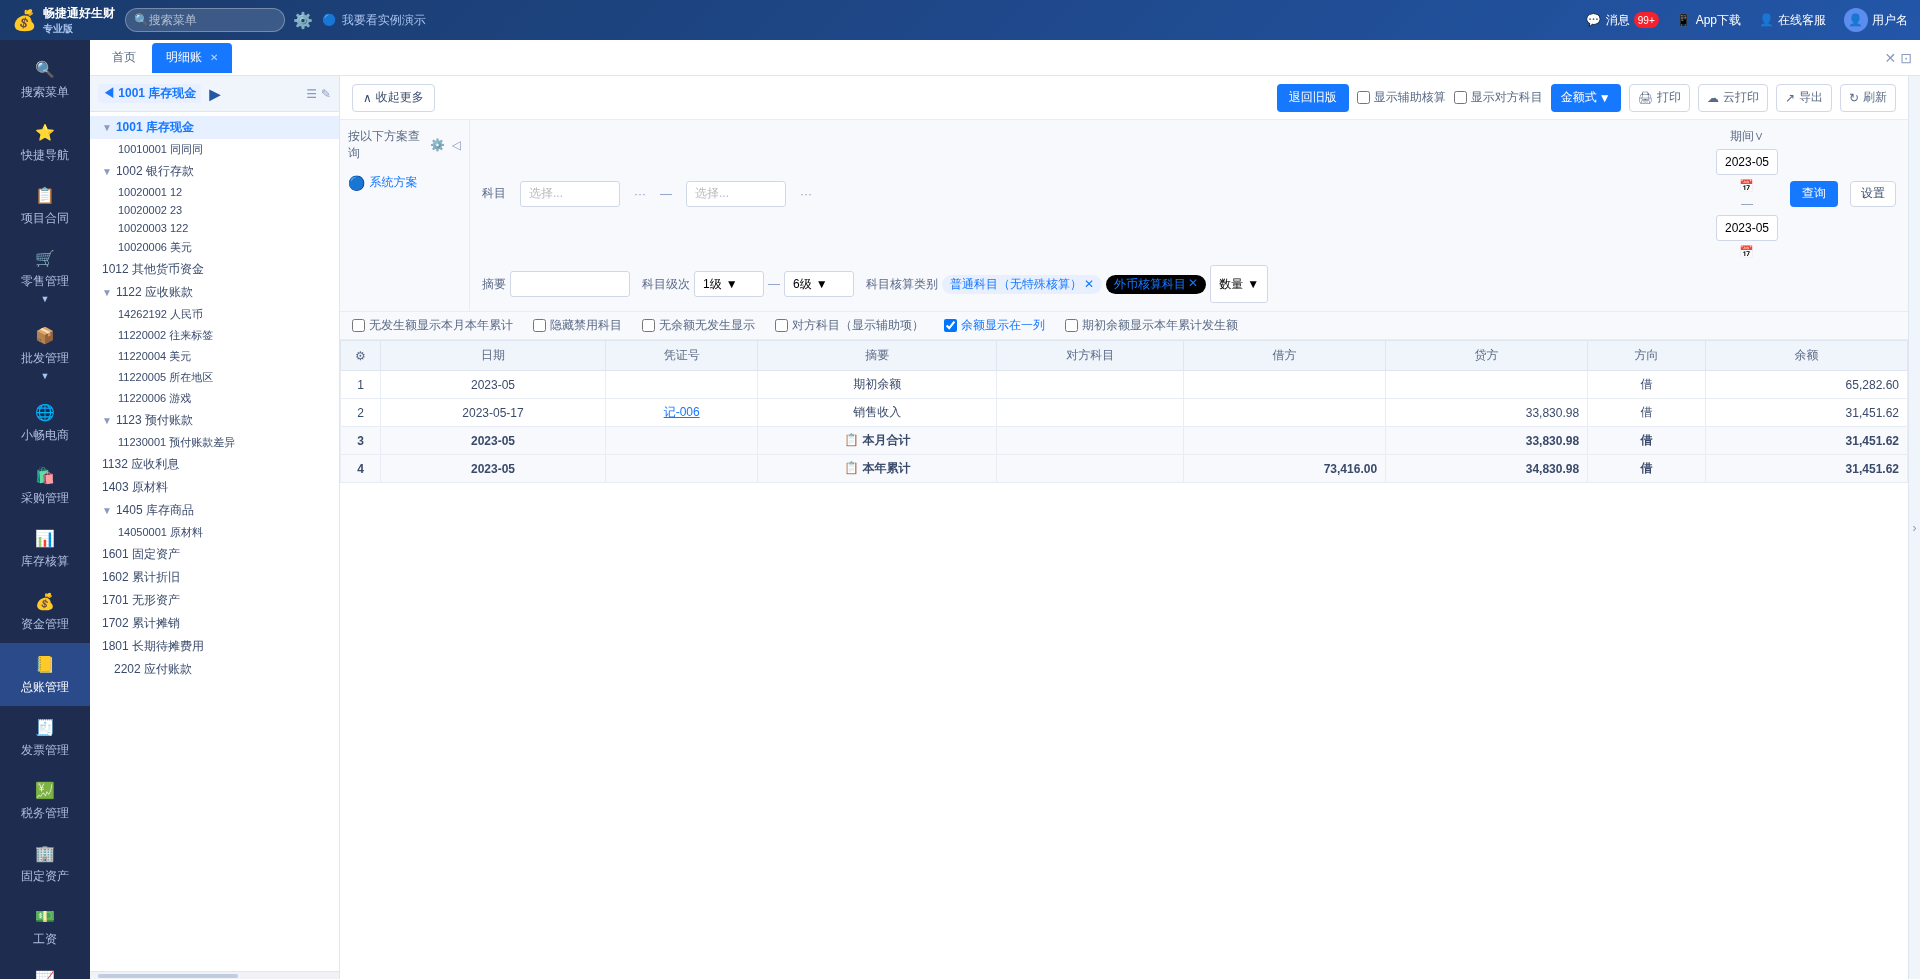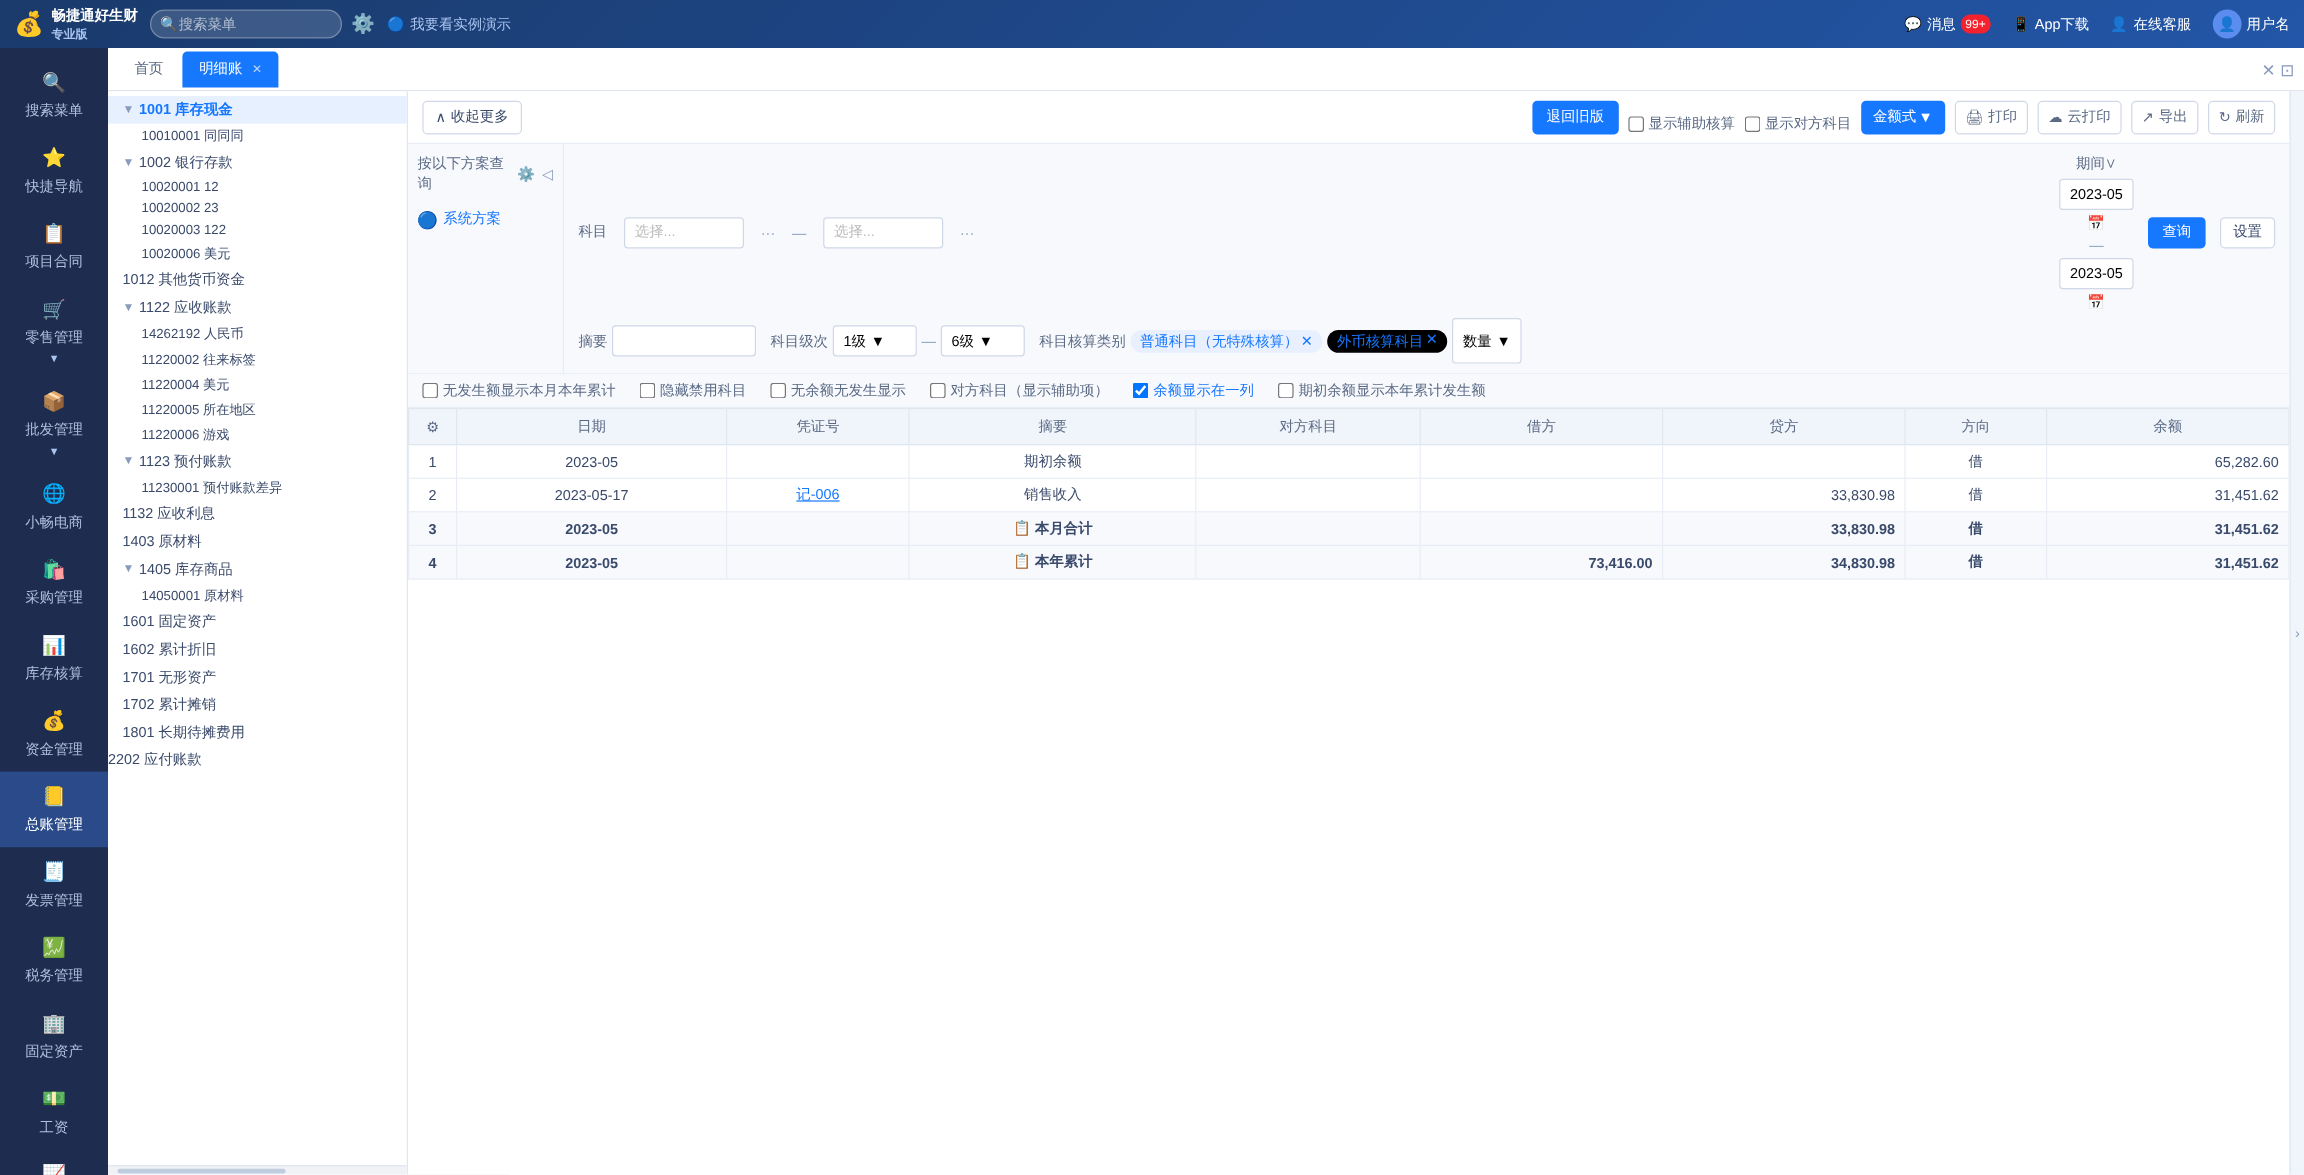--- a/index.html
+++ b/index.html
@@ -285,21 +285,21 @@
       padding: 0 10px;
       font-size: 12px;
       cursor: pointer;
       display: flex;
       align-items: center;
       gap: 4px;
     }
     .toolbar-right {
       margin-left: auto;
       display: flex;
-      align-items: flex-end;
+      align-items: center;
       gap: 8px;
     }
     .checkbox-group {
       display: flex;
       align-items: center;
       gap: 4px;
       color: #5a6a85;
     }
     .checkbox-group input[type=checkbox] { cursor: pointer; }
     .btn-amount {
@@ -531,20 +531,30 @@
       </div>
       <div style="margin-left:auto;display:flex;align-items:center;gap:4px;">
         <span style="color:#8a9bbf;cursor:pointer;font-size:14px;">✕</span>
         <span style="color:#8a9bbf;cursor:pointer;font-size:14px;">⊡</span>
       </div>
     </div>
 
     <div class="inner-panel">
 
       <div class="account-tree">
+        <div class="tree-header">
+          <div class="tree-header-title">
+            <span style="color:#1677ff;background:#e8f0ff;border-radius:3px;padding:1px 5px;font-size:12px;">◀ 1001 库存现金</span>
+            <span style="font-size:14px;margin-left:4px;">▶</span>
+          </div>
+          <div class="tree-header-icons">
+            <span style="cursor:pointer;">☰</span>
+            <span style="cursor:pointer;">✎</span>
+          </div>
+        </div>
         <div class="tree-body">
           <div class="tree-node selected">
             <span class="toggle">▼</span>1001 库存现金
           </div>
           <div class="tree-node child">10010001 同同同</div>
           <div class="tree-node" style="padding-left:12px;">
             <span class="toggle">▼</span>1002 银行存款
           </div>
           <div class="tree-node child">10020001 12</div>
           <div class="tree-node child">10020002 23</div>
@@ -567,21 +577,21 @@
           <div class="tree-node" style="padding-left:12px;">1403 原材料</div>
           <div class="tree-node" style="padding-left:12px;">
             <span class="toggle">▼</span>1405 库存商品
           </div>
           <div class="tree-node child">14050001 原材料</div>
           <div class="tree-node" style="padding-left:12px;">1601 固定资产</div>
           <div class="tree-node" style="padding-left:12px;">1602 累计折旧</div>
           <div class="tree-node" style="padding-left:12px;">1701 无形资产</div>
           <div class="tree-node" style="padding-left:12px;">1702 累计摊销</div>
           <div class="tree-node" style="padding-left:12px;">1801 长期待摊费用</div>
-          <div class="tree-node" style="padding-left:0;">2202 应付账款</div>
+          <div class="tree-node" style="padding-left:24px;">2202 应付账款</div>
         </div>
         <div class="tree-scrollbar">
           <div style="width:60%;height:4px;background:#c0cde0;border-radius:2px;"></div>
         </div>
       </div>
 
       <div class="main-area">
 
         <div class="toolbar">
           <div class="toolbar-left">

